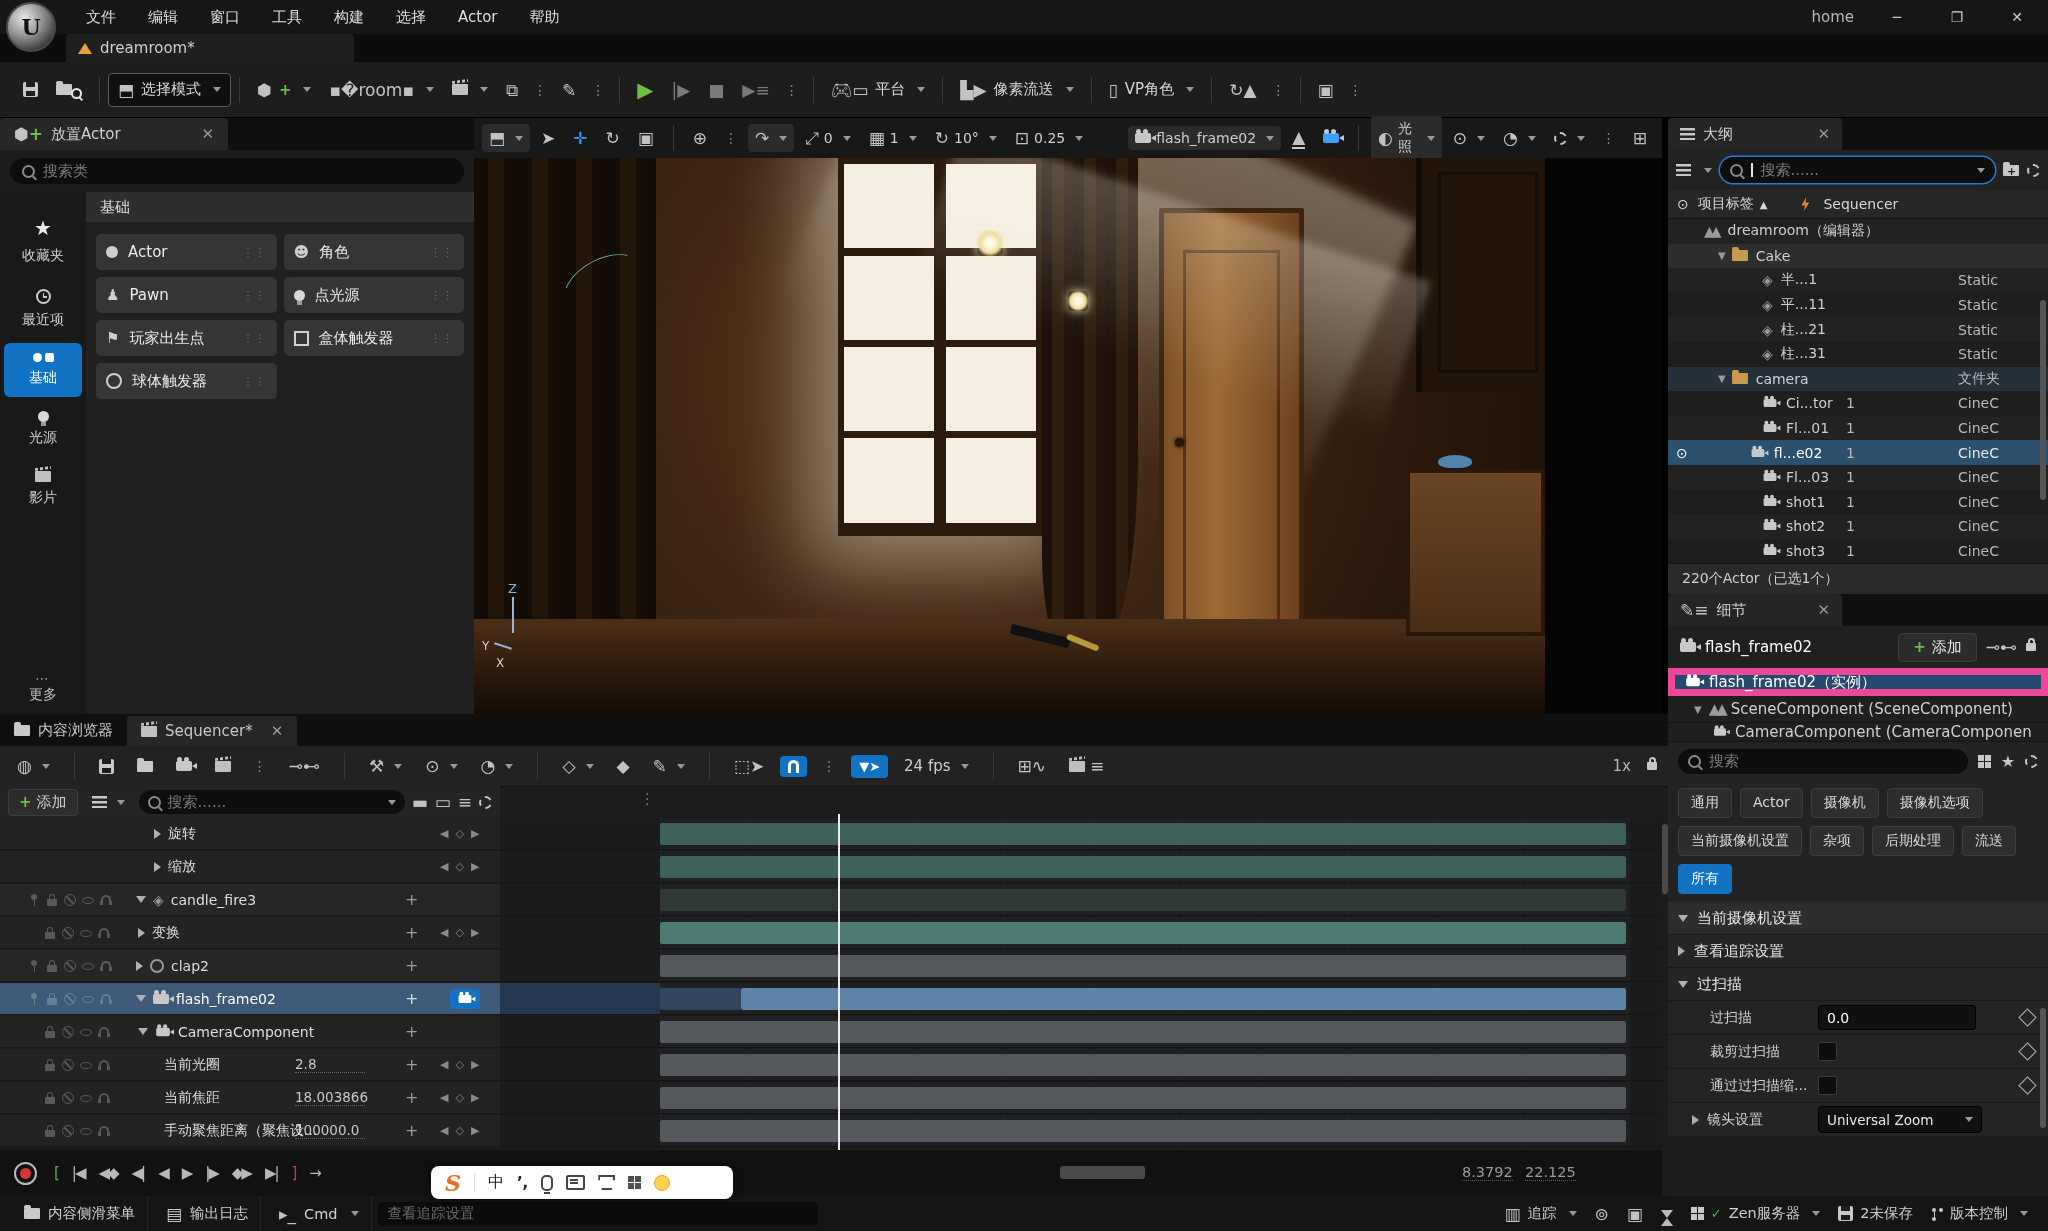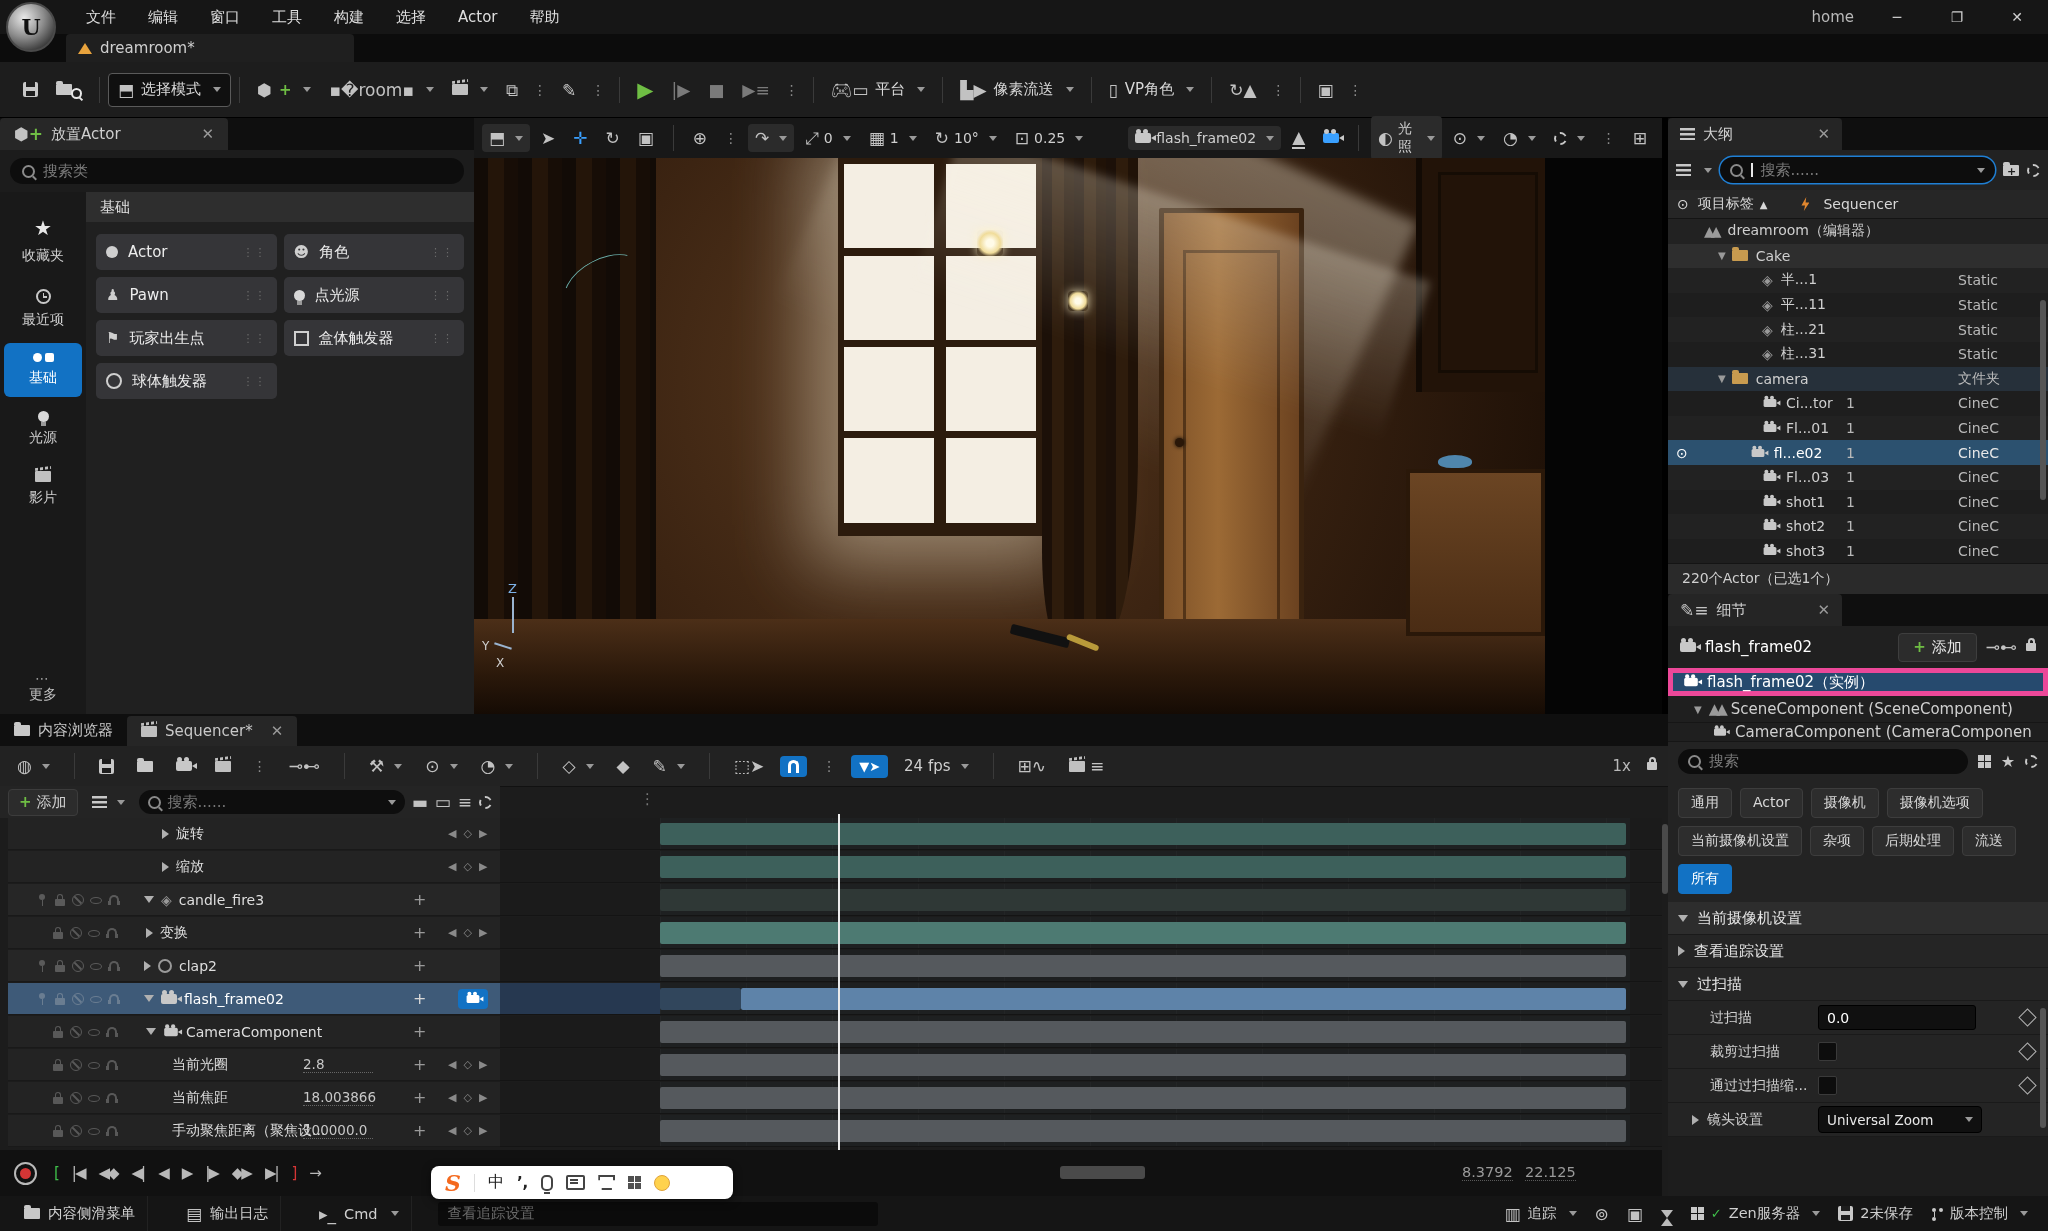--- a/index.html
+++ b/index.html
@@ -142,21 +142,21 @@
   .orow.folder-hl{background:#26303a;}
   .orow.sel{background:#2c516f;color:#fff;}
   .otype{position:absolute;left:290px;color:#b9b9b9;}
   .oseq{position:absolute;left:178px;color:#b9b9b9;}
   .ostatus{height:30px;background:#2a2a2a;display:flex;align-items:center;padding:0 14px;font-size:14px;color:#cfcfcf;border-top:1px solid #141414;}
   .oscroll{position:absolute;right:2px;top:182px;width:6px;height:200px;background:#555;border-radius:3px;}
   
   .dheader{height:42px;display:flex;align-items:center;gap:9px;padding:0 12px;background:#202020;}
   .dadd{background:#2c2c2c;border:1px solid #3e3e3e;border-radius:4px;padding:4px 14px;display:flex;gap:6px;align-items:center;color:#e8e8e8;}
   .plus-g{color:#6fbe44;font-weight:bold;}
-  .dinst{height:28px;background:#264a6e;display:flex;align-items:center;gap:8px;padding:0 10px;color:#fff;border:5px solid #ec4899;box-sizing:border-box;}
+  .dinst{height:28px;background:#264a6e;display:flex;align-items:center;gap:8px;padding:0 10px;color:#fff;border:7px solid #ec4899;box-sizing:border-box;}
   .dcomp{height:26px;background:#1f1f1f;display:flex;align-items:center;gap:7px;padding:0 10px 0 26px;color:#d0d0d0;border-bottom:1px solid #161616;white-space:nowrap;overflow:hidden;}
   .dsearch-row{height:38px;display:flex;align-items:center;gap:10px;padding:0 10px;background:#232323;}
   .dsearch{flex:1;height:25px;background:#0d0d0d;border-radius:13px;display:flex;align-items:center;gap:8px;padding:0 10px;color:#7a7a7a;}
   .chips{display:flex;flex-wrap:wrap;gap:8px;padding:8px 10px;background:#232323;}
   .chip{background:#2d2d2d;border:1px solid #3d3d3d;border-radius:4px;padding:5px 12px;font-size:14px;color:#d8d8d8;}
   .chip.on{background:#1272c4;border-color:#1272c4;color:#fff;}
   .dsec{height:32px;background:#2d2d2d;display:flex;align-items:center;gap:9px;padding:0 10px;color:#e4e4e4;border-bottom:1px solid #1a1a1a;}
   .dprop{height:33px;display:flex;align-items:center;background:#242424;border-bottom:1px solid #1a1a1a;position:relative;padding-left:42px;color:#cfcfcf;font-size:14px;}
   .dval{position:absolute;left:150px;width:140px;height:23px;background:#101010;border:1px solid #000;border-radius:3px;display:flex;align-items:center;padding:0 8px;color:#fff;}
   .dcheck{position:absolute;left:150px;width:17px;height:17px;background:#0d0d0d;border:1px solid #3a3a3a;border-radius:2px;}
@@ -175,21 +175,21 @@
   .sheader-row{position:absolute;left:0;top:72px;width:500px;height:32px;background:#242424;display:flex;align-items:center;gap:7px;padding:0 8px;box-sizing:border-box;}
   .saddbtn{background:#2c2c2c;border:1px solid #3c3c3c;border-radius:4px;padding:3px 10px;display:flex;gap:5px;align-items:center;}
   .ssearch{flex:1;height:24px;background:#0e0e0e;border-radius:12px;display:flex;align-items:center;gap:7px;padding:0 9px;color:#777;max-width:250px;}
   .sruler{position:absolute;left:660px;top:72px;width:970px;height:32px;background:#141617;border-bottom:1px solid #0a0a0a;}
   .tick{position:absolute;top:9px;color:#b9b9b9;font-size:13.5px;border-left:1.5px solid #8a8a8a;padding-left:5px;height:16px;line-height:16px;}
   .phead-block{position:absolute;left:17.6%;top:0;width:3%;height:100%;background:#ef3d3d;}
   .phead-label{position:absolute;left:21.2%;top:3px;color:#fff;font-size:14px;font-weight:bold;}
   .deadzone-kebab{position:absolute;left:640px;top:76px;color:#777;}
   .trows{position:absolute;left:0;top:104px;width:1662px;height:332px;}
   .trow{position:absolute;left:0;width:1662px;height:33px;}
-  .th{position:absolute;left:0;top:0;width:500px;height:32px;background:#262626;display:flex;align-items:center;border-bottom:1px solid #191919;box-sizing:border-box;margin-left:8px;}
+  .th{position:absolute;left:0;top:0;width:500px;height:32px;background:#262626;display:flex;align-items:center;border-bottom:1px solid #191919;box-sizing:border-box;}
   .th.sub{background:#232323;}
   .th.sel{background:#3e5a78;}
   .td{position:absolute;left:500px;top:0;width:160px;height:32px;background:#1b1b1b;border-bottom:1px solid #141414;box-sizing:border-box;}
   .td.sel{background:#263850;}
   .tl{position:absolute;left:660px;top:0;width:970px;height:32px;background:#1e2021;border-bottom:1px solid #141414;box-sizing:border-box;
       background-image:repeating-linear-gradient(90deg,rgba(255,255,255,.025) 0 1px,transparent 1px 86px);}
   .tt{position:absolute;left:1630px;top:0;width:32px;height:32px;background:#1b1b1b;border-bottom:1px solid #141414;box-sizing:border-box;}
   .bar{position:absolute;top:5px;height:22px;border-radius:2px;}
   .bar.teal{background:#3d605b;}
   .bar.teal2{background:#4d7a72;}
@@ -205,21 +205,21 @@
   .camtoggle{position:absolute;left:450px;width:30px;height:20px;background:#1272c4;border-radius:4px;display:flex;align-items:center;justify-content:center;}
   .playline{position:absolute;left:838px;top:100px;width:1.5px;height:336px;background:#ececec;z-index:5;}
   .transport{position:absolute;left:0;top:436px;width:1662px;height:46px;background:#111;display:flex;align-items:center;padding-left:14px;box-sizing:border-box;}
   .tpbtn{color:#b9b9b9;font-size:15px;padding:0 7px;letter-spacing:-2px;}
   .rec{width:19px;height:19px;border:2.5px solid #b9b9b9;border-radius:50%;display:flex;align-items:center;justify-content:center;margin-right:10px;}
   .rec::after{content:"";width:11px;height:11px;border-radius:50%;background:#d43535;}
   .tnum{position:absolute;top:14px;font-size:14.5px;color:#9a9a9a;border-bottom:1px dotted #5a5a5a;}
   .sscroll{position:absolute;left:1060px;top:452px;width:85px;height:13px;background:#4a4a4a;border-radius:3px;}
   .seq-vscroll{position:absolute;right:6px;top:110px;width:6px;height:70px;background:#4a4a4a;border-radius:3px;}
   
-  .statusbar{left:0;top:1196px;width:2048px;height:35px;background:#151515;display:flex;align-items:center;padding:0 12px;box-sizing:border-box;gap:26px;font-size:14.5px;color:#cfcfcf;}
+  .statusbar{left:0;top:1196px;width:2048px;height:35px;background:#151515;display:flex;align-items:center;padding:0 12px;box-sizing:border-box;gap:6px;font-size:14.5px;color:#cfcfcf;}
   .sb-item{display:flex;align-items:center;gap:8px;padding:0 12px;height:100%;border-right:1px solid #222;}
   .sb-right{margin-left:auto;display:flex;align-items:center;gap:18px;padding-right:8px;}
   .console{width:420px;height:24px;background:#0b0b0b;border-radius:3px;display:flex;align-items:center;padding:0 10px;color:#6a6a6a;}
   .ime{left:431px;top:1166px;width:302px;height:33px;background:#fff;border-radius:8px;display:flex;align-items:center;gap:13px;padding:0 14px;box-sizing:border-box;z-index:50;box-shadow:0 2px 8px rgba(0,0,0,.5);color:#333;}
   .sogou{color:#f4691e;font-weight:bold;font-size:22px;font-style:italic;font-family:"DejaVu Serif",serif;}
   .ime .d{width:1px;height:18px;background:#ddd;}
   .mic{width:8px;height:12px;border:2px solid #444;border-radius:5px;position:relative;}
   .mic::after{content:"";position:absolute;left:1px;bottom:-5px;width:6px;height:2px;background:#444;}
   .kb{width:15px;height:11px;border:2px solid #444;border-radius:2px;position:relative;}
   .kb::after{content:"";position:absolute;left:2px;top:2px;width:8px;height:1.5px;background:#444;box-shadow:0 3px 0 #444;}

